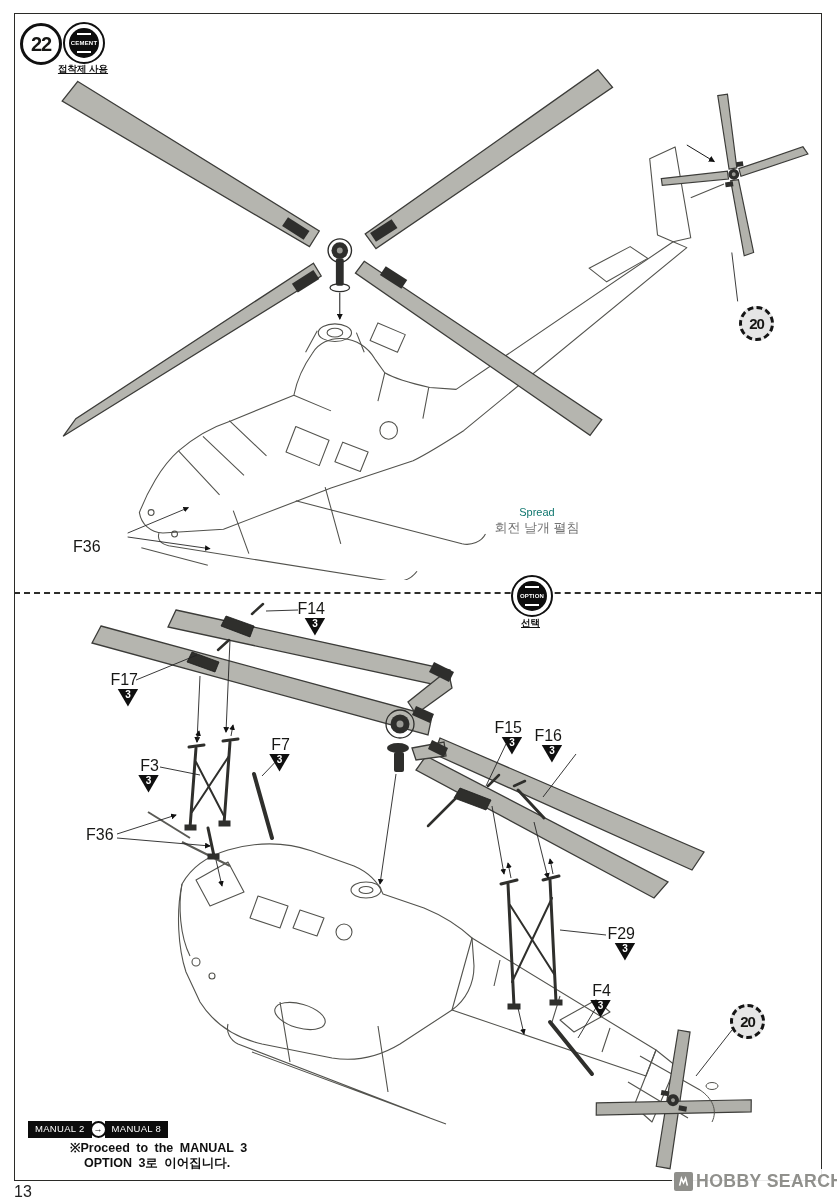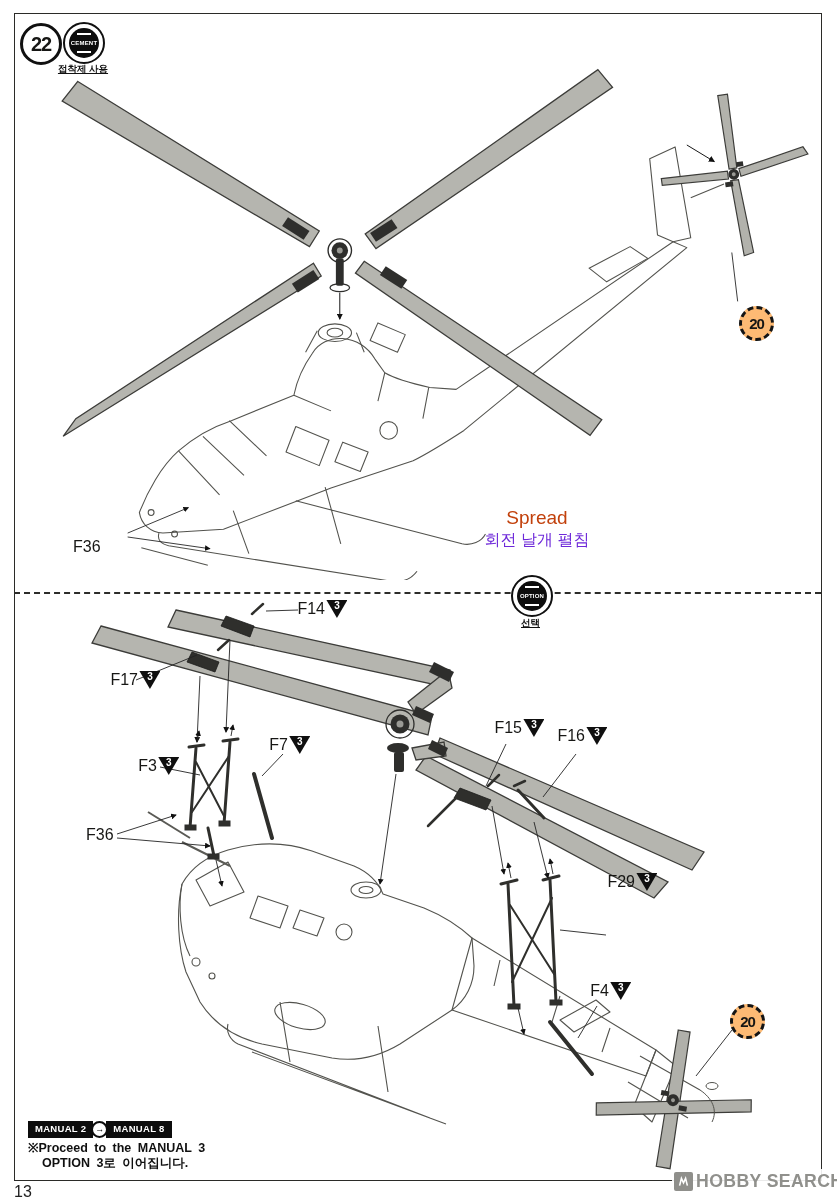--- a/index.html
+++ b/index.html
@@ -17,45 +17,45 @@
         background:#fff;display:flex;align-items:center;justify-content:center;}
   .seal-inner{position:relative;width:30px;height:30px;border-radius:50%;background:#0d0d0d;
         display:flex;align-items:center;justify-content:center;}
   .seal-inner::before,.seal-inner::after{content:"";position:absolute;left:8px;width:14px;height:2px;background:#fff;}
   .seal-inner::before{top:5px}.seal-inner::after{bottom:5px}
   .seal-label{color:#fff;font-size:6px;font-weight:700;letter-spacing:.2px;}
   .seal-sub{position:absolute;text-align:center;font-size:9.5px;font-weight:700;color:#111;text-decoration:underline;}
 
   
   .refnum{position:absolute;width:29px;height:29px;border:3.2px dashed #141414;border-radius:50%;
-          background:#fdba74;display:flex;align-items:center;justify-content:center;
+          background:#e5e5e5;display:flex;align-items:center;justify-content:center;
           font-size:15px;font-weight:700;letter-spacing:-1px;}
 
   
-  .plabel{position:absolute;display:flex;flex-direction:row;align-items:flex-start;gap:1px;}
+  .plabel{position:absolute;display:flex;flex-direction:column;align-items:flex-end;gap:1px;}
   .pid{font-size:16.5px;font-weight:500;color:#171715;line-height:1;transform:scaleX(.97);}
   .qty{width:21px;height:18px;background:#0f0f0f;clip-path:polygon(0 0,100% 0,50% 100%);
        color:#fff;font-size:10px;font-weight:700;display:flex;justify-content:center;
        padding-top:1px;box-sizing:border-box;line-height:1;}
   .ftext{position:absolute;font-size:16px;font-weight:500;color:#171715;}
 
   .section-title{position:absolute;width:170px;text-align:center;line-height:1.25;}
-  .st-en{font-size:19px;color:#c2410c;}
-  .st-ko{font-size:16px;color:#6d28d9;}
+  .st-en{font-size:11px;color:#0f766e;}
+  .st-ko{font-size:13px;color:#737373;}
 
   .divider{position:absolute;left:14px;top:592px;width:807px;border-top:2.6px dashed #2c2c2a;}
 
   
   .mnav{position:absolute;left:28px;top:1121px;display:flex;align-items:center;}
-  .mbar{background:#0c0c0c;color:#fff;font-size:9.5px;font-weight:700;
+  .mbar{background:#0c0c0c;color:#fff;font-size:9.5px;font-weight:400;
         padding:2px 7px 3px 7px;letter-spacing:.3px;line-height:1.2;}
   .mcirc{width:13px;height:13px;border:2.6px solid #0c0c0c;border-radius:50%;background:#fff;
          display:flex;align-items:center;justify-content:center;margin:0 -2px;z-index:2;
          font-size:9px;font-weight:900;color:#0c0c0c;line-height:1;}
-  .note{position:absolute;font-size:12.5px;font-weight:700;color:#101010;word-spacing:3px;}
+  .note{position:absolute;font-size:12.5px;font-weight:700;color:#101010;word-spacing:3px;margin-left:42px;}
   .pagenum{position:absolute;left:14px;top:1183px;width:807px;text-align:left;
            font-size:16px;color:#222;}
   .wm{position:absolute;left:672px;top:1169px;display:flex;align-items:center;gap:3px;
       background:rgba(255,255,255,.9);padding:1px 2px;}
   .wm-logo{width:19px;height:19px;background:#8f8f8b;border-radius:2px;display:flex;
            align-items:center;justify-content:center;}
   .wm-text{font-size:19px;font-weight:800;color:#90908c;letter-spacing:.4px;
            transform:scaleX(.93);transform-origin:left;white-space:nowrap;}
 </style>
 </head>
@@ -311,27 +311,27 @@
     <span class="qty">
         <span>3</span>
       </span>
   </div>
   <div class="plabel" style="left:494px;top:719px">
     <span class="pid">F15</span>
     <span class="qty">
         <span>3</span>
       </span>
   </div>
-  <div class="plabel" style="left:557px;top:727px">
+  <div class="plabel" style="left:534px;top:727px">
     <span class="pid">F16</span>
     <span class="qty">
         <span>3</span>
       </span>
   </div>
-  <div class="plabel" style="left:607px;top:873px">
+  <div class="plabel" style="left:607px;top:925px">
     <span class="pid">F29</span>
     <span class="qty">
         <span>3</span>
       </span>
   </div>
   <div class="plabel" style="left:590px;top:982px">
     <span class="pid">F4</span>
     <span class="qty">
         <span>3</span>
       </span>

